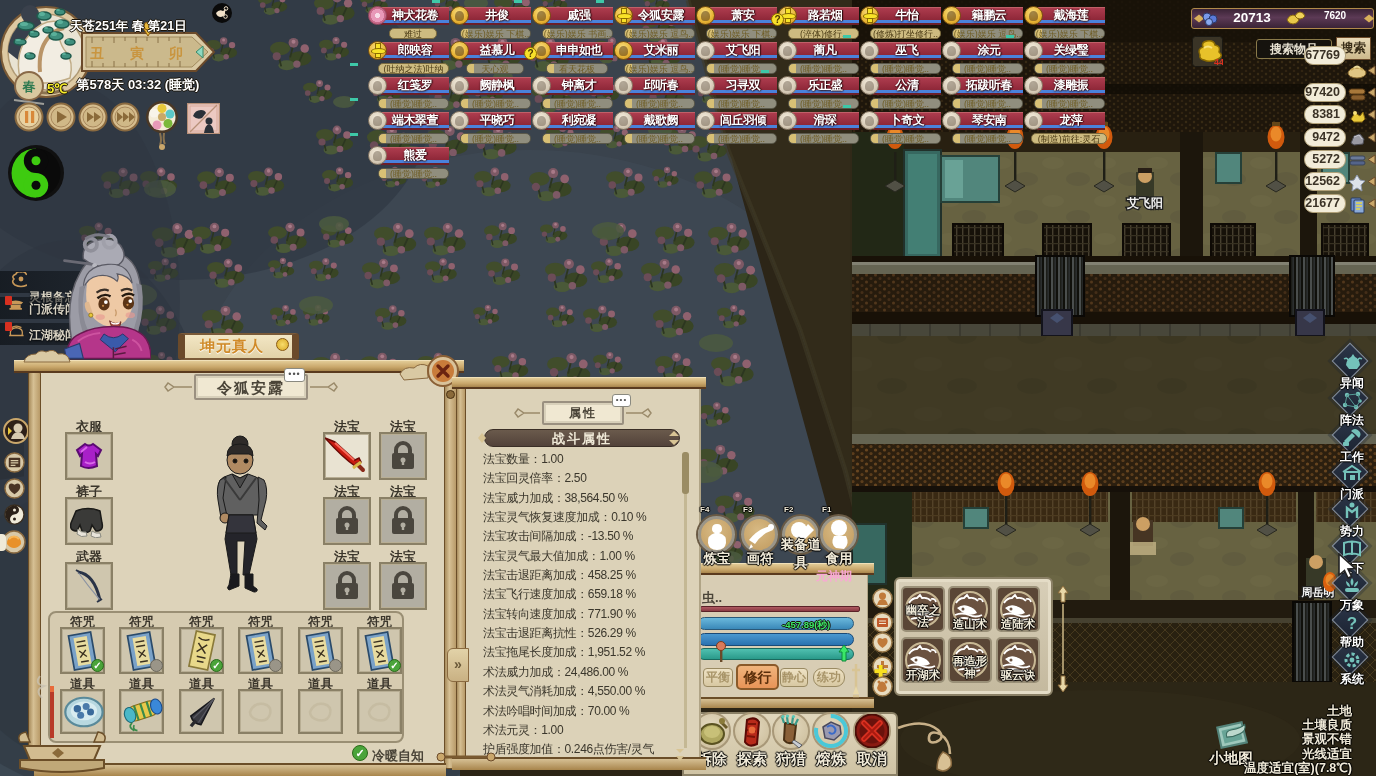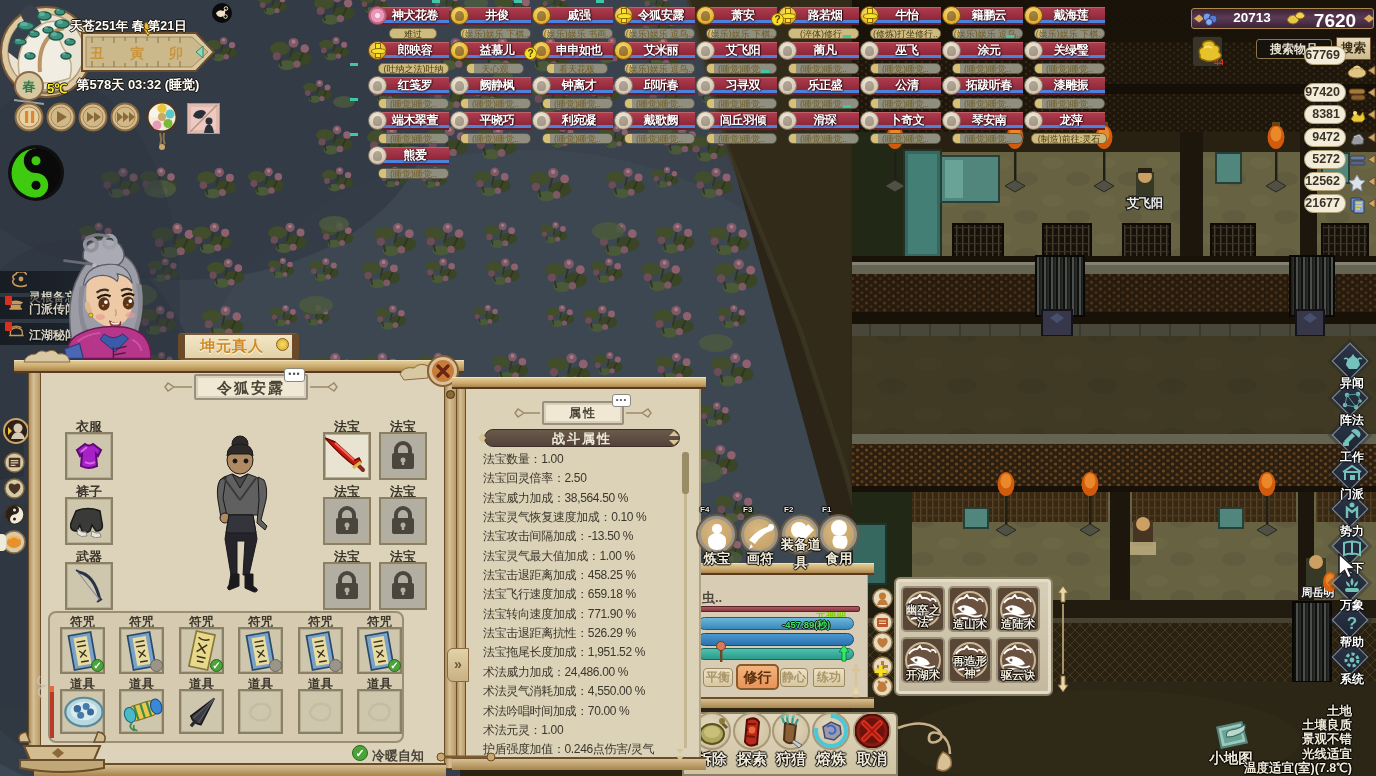--- a/index.html
+++ b/index.html
@@ -829,21 +829,21 @@
       <circle cx="18" cy="14" r="3.5" fill="#8aaaf0" stroke="#2a3a6a"></circle>
     </g>
 <g>
       <path d="M96 12 q2 -5 6 -5 q4 0 6 5 q-2 4 -6 4 q-4 0 -6 -4Z" fill="#e8c84a" stroke="#8a6a10"></path>
       <path d="M104 8 q2 -4 5 -4 q3 0 5 4 q-2 3 -5 3 q-3 0 -5 -3Z" fill="#f0d45a" stroke="#8a6a10"></path>
     </g>
 </svg>
 
 <div class="a wt" style="left:1222px;top:10px;width:60px;text-align:center;font-size:13.5px">20713</div>
 
-<div class="a wt" style="left:1305px;top:10px;width:60px;text-align:center;font-size:19px">7620</div>
+<div class="a wt" style="left:1305px;top:10px;width:60px;text-align:center;font-size:10px">7620</div>
 
 <svg class="a" style="left:1192px;top:36px" width="31" height="31" viewBox="0 0 31 31">
 <rect x="0.5" y="0.5" width="30" height="30" rx="3" fill="#3a3426" stroke="#1a1812"></rect>
 <path d="M8 19 q-3 -6 3 -8 q-2 -5 4 -6 q7 -1 8 4 q6 1 4 7 q5 4 -1 7 q-8 4 -14 1 q-5 -1 -4 -5Z" fill="#e8c22a" stroke="#8a6a00" stroke-width="1.5"></path>
 <path d="M12 12 q4 -3 8 0" stroke="#f8e27a" stroke-width="2" fill="none"></path>
 <text x="22" y="29" font-size="9" font-weight="bold" fill="#d83020">44</text>
 </svg>
 
 <div class="a" style="left:1256px;top:39px;width:76px;height:20px;background:#16130e;border:1px solid #8a7a4a;border-radius:3px;color:#e8e2d2;font-size:12px;font-weight:bold;text-align:center;line-height:18px">搜索物品</div>
 
@@ -1369,21 +1369,21 @@
 <div class="a" style="z-index:6;left:447px;top:648px;width:22px;height:34px;background:linear-gradient(#e2d2a8,#c9b183);border:1.5px solid #8a6a40;border-radius:6px 0 0 6px;color:#6b5a3a;font-size:14px;font-weight:bold;text-align:center;line-height:31px">»</div>
 
 <div class="a" style="left:696px;top:574px;width:172px;height:124px;background:#d8cdb4;border-left:1px solid #b0a486;border-right:1px solid #b0a486"></div>
 
 <div class="a" style="left:690px;top:563px;width:184px;height:12px;background:linear-gradient(#e2cb96,#c9a76b 60%,#a8854c);border-top:1px solid #f0e0b8;border-bottom:2px solid #5a3a1e"></div>
 
 <div class="a" style="left:690px;top:697px;width:184px;height:11px;background:linear-gradient(#d6c094,#a8854c);border-top:2px solid #6b4e28"></div>
 
 <div class="a" style="left:702px;top:589px;font-size:13px;font-weight:bold;color:#4a4438">虫..</div>
 
-<div class="a" style="left:816px;top:608px;font-size:10px;font-weight:bold;color:#84cc16">元神期</div>
+<div class="a" style="left:816px;top:568px;font-size:12px;font-weight:bold;color:#f9a8d4">元神期</div>
 
 <div class="a" style="left:700px;top:606px;width:160px;height:6px;background:linear-gradient(#b05a62,#8a3a42);border:1px solid #5a2228;border-radius:2px"></div>
 
 <div class="a" style="left:698px;top:617px;width:156px;height:13px;background:linear-gradient(#6ab8dc,#3a88b8);border:1px solid #2a5878;border-radius:7px"></div>
 <div class="a osh" style="left:782px;top:619px;font-size:9.5px;font-weight:bold;color:#3ae868">-457.89(秒)</div>
 
 <div class="a" style="left:698px;top:633px;width:156px;height:13px;background:linear-gradient(#4a98d0,#2a72b0);border:1px solid #1a4a78;border-radius:7px"></div>
 
 <div class="a" style="left:698px;top:648px;width:156px;height:12px;background:linear-gradient(#50c0b0,#2a9a8a);border:1px solid #1a6a5e;border-radius:6px"></div>
 
@@ -1394,21 +1394,21 @@
 <svg class="a" style="left:838px;top:644px" width="12" height="18" viewBox="0 0 12 18">
     <path d="M6 1 L11 8 H8 V17 H4 V8 H1Z" fill="#3ae868" stroke="#0a8a3a"></path>
   </svg>
 
 <div class="a" style="left:703px;top:668px;width:30px;height:19px;background:linear-gradient(#eee2c4,#d8c8a2);border:1.5px solid #9a8a62;border-radius:4px;color:#a89468;font-size:12px;font-weight:bold;text-align:center;line-height:17px">平衡</div>
 
 <div class="a" style="left:736px;top:664px;width:43px;height:26px;background:linear-gradient(#f0b47c,#e89458);border:2px solid #8a5a2a;border-radius:5px;color:#5a2e0a;font-size:14px;font-weight:bold;text-align:center;line-height:23px">修行</div>
 
 <div class="a" style="left:780px;top:668px;width:28px;height:19px;background:linear-gradient(#eee2c4,#d8c8a2);border:1.5px solid #9a8a62;border-radius:4px;color:#a89468;font-size:12px;font-weight:bold;text-align:center;line-height:17px">静心</div>
 
-<div class="a" style="left:813px;top:668px;width:32px;height:19px;background:linear-gradient(#eee2c4,#d8c8a2);border:1.5px solid #9a8a62;border-radius:2px;color:#a89468;font-size:12px;font-weight:bold;text-align:center;line-height:17px">练功</div>
+<div class="a" style="left:813px;top:668px;width:32px;height:19px;background:linear-gradient(#eee2c4,#d8c8a2);border:1.5px solid #9a8a62;border-radius:9px;color:#a89468;font-size:12px;font-weight:bold;text-align:center;line-height:17px">练功</div>
 
 <svg class="a" style="left:848px;top:662px" width="16" height="38" viewBox="0 0 16 38">
     <path d="M8 2 v30 M4 8 h8 M5 34 h6" stroke="#d8c494" stroke-width="2.5"></path>
     <path d="M8 24 l-3 8 h6Z" fill="#e8d8a8"></path>
   </svg>
 
 <div class="a" style="z-index:8;left:698px;top:516px;width:37px;height:37px;border-radius:50%;background:radial-gradient(circle at 45% 38%,#d8ba84,#c09a5e);border:3px solid #9a9588;box-shadow:0 0 0 2px #6a5a44"></div>
 <svg class="a" style="z-index:8;left:700px;top:518px" width="34" height="34" viewBox="0 0 34 34">
     <path d="M17 6 q5 0 5 5 q0 3 -3 4 q8 2 7 10 q-1 7 -9 7 q-8 0 -9 -7 q-1 -8 7 -10 q-3 -1 -3 -4 q0 -5 5 -5Z" fill="#fff"></path>
   </svg>

